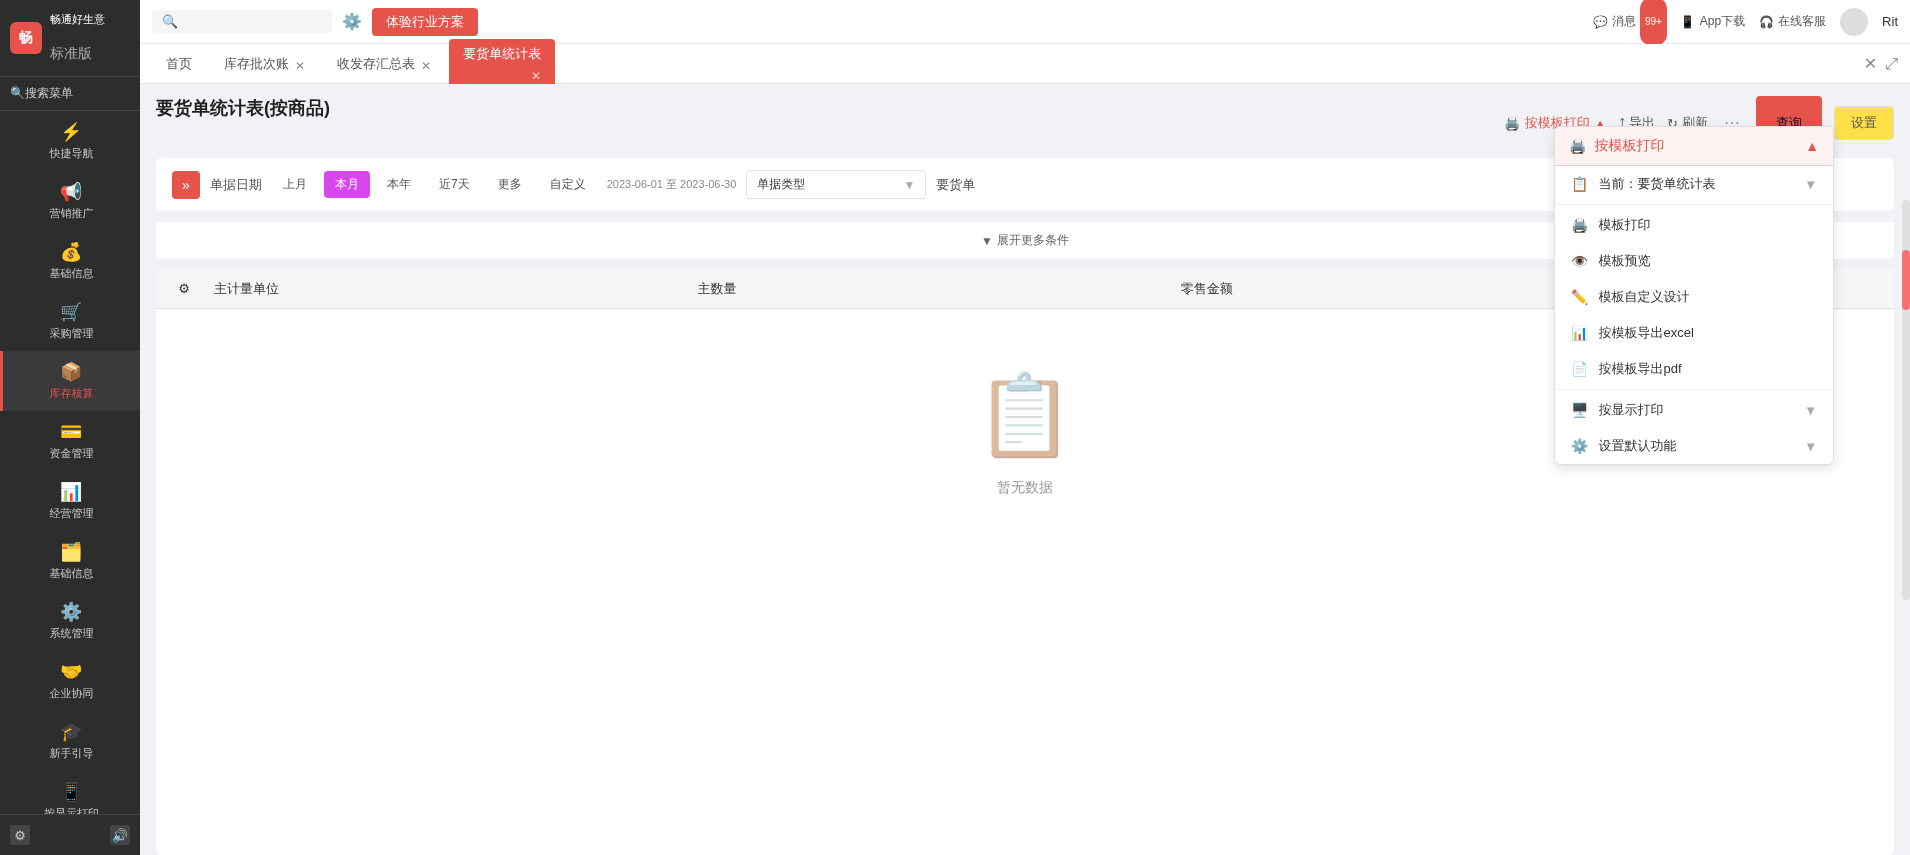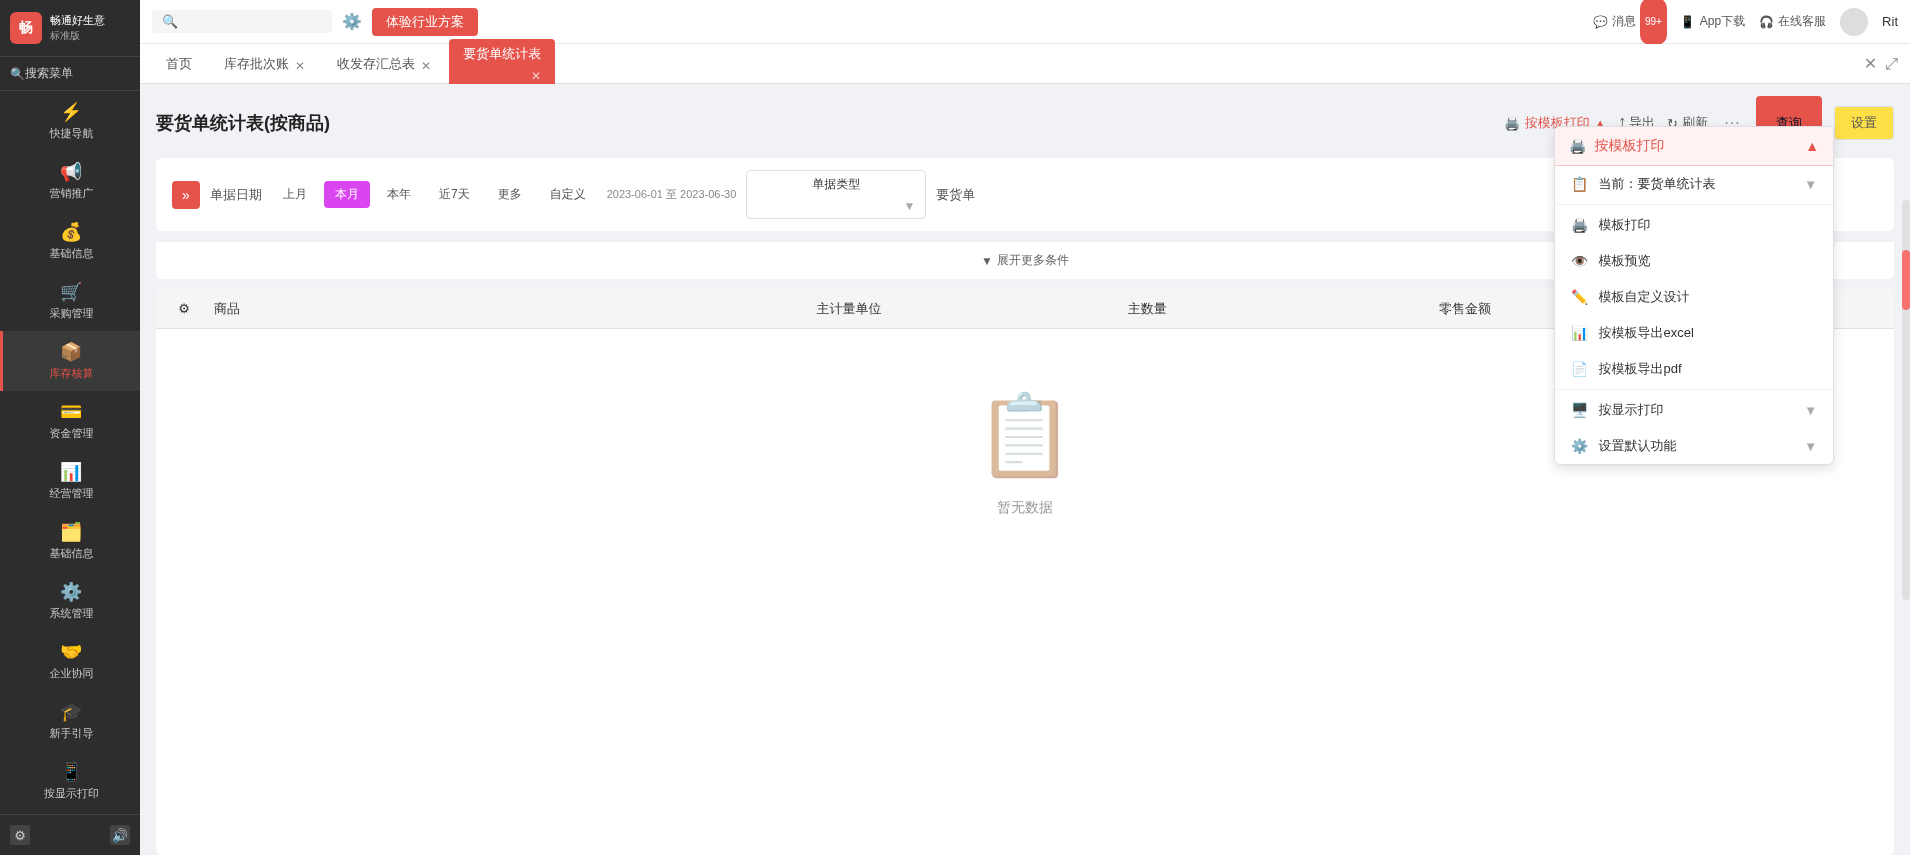--- a/index.html
+++ b/index.html
@@ -29,21 +29,21 @@
       display: flex;
       align-items: center;
       justify-content: center;
       color: white;
       font-size: 14px;
       font-weight: bold;
       margin-right: 8px;
       flex-shrink: 0;
     }
     .logo-text { font-size: 11px; color: #fff; line-height: 1.4; }
-    .logo-badge { font-size: 10px; color: #aaa; }
+    .logo-badge { font-size: 14px; color: #aaa; margin-top: 17px; }
 
     .sidebar-search {
       display: flex;
       align-items: center;
       padding: 8px 10px;
       border-bottom: 1px solid #444;
       cursor: pointer;
       color: #ccc;
       font-size: 12px;
     }
@@ -207,21 +207,20 @@
       flex: 1;
       background: #f0f2f5;
       overflow: hidden;
       display: flex;
       flex-direction: column;
     }
 
     .page-header {
       padding: 12px 16px 8px 16px;
       display: flex;
-      align-items: center;
       justify-content: space-between;
     }
     .page-title {
       font-size: 18px;
       font-weight: 600;
       color: #222;
     }
     .page-actions {
       display: flex;
       align-items: center;
@@ -357,24 +356,22 @@
     }
     .filter-select {
       display: flex;
       align-items: center;
       border: 1px solid #e0e0e0;
       border-radius: 4px;
       padding: 5px 10px;
       font-size: 12px;
       color: #333;
       cursor: pointer;
-      gap: 6px;
       min-width: 180px;
       background: white;
-      flex-direction: column;
     }
     .filter-select .arrow { color: #aaa; margin-left: auto; }
     .filter-req-label { font-size: 13px; color: #555; white-space: nowrap; }
 
     
     .expand-more-row {
       display: flex;
       justify-content: center;
       padding: 6px 0;
       background: white;
@@ -718,21 +715,20 @@
     <div class="expand-more-row">
       <div class="expand-more-btn">
         <span>▼</span>
         <span>展开更多条件</span>
       </div>
     </div>
 
     <div class="table-container">
       <div class="table-header-row">
         <div class="table-col settings">⚙</div>
-        <div class="table-col product">商品</div>
         <div class="table-col unit">主计量单位</div>
         <div class="table-col qty">主数量</div>
         <div class="table-col amount">零售金额</div>
       </div>
       <div class="empty-state">
         <div class="empty-icon">📋</div>
         <div class="empty-text">暂无数据</div>
       </div>
     </div>
 

